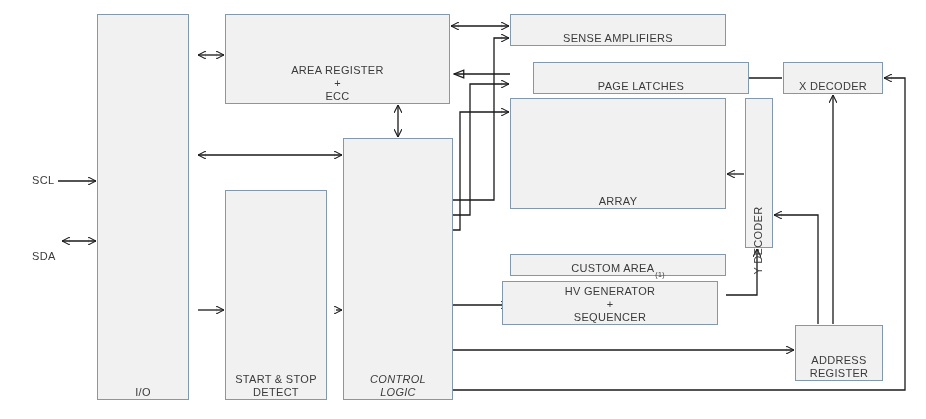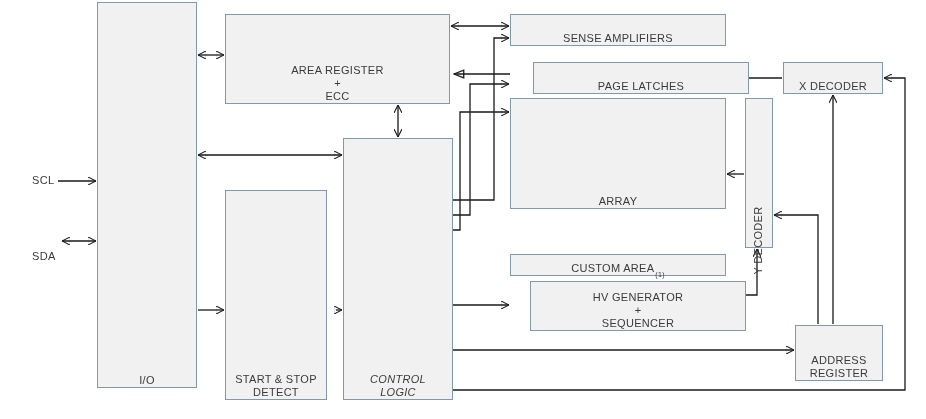--- a/index.html
+++ b/index.html
@@ -81,21 +81,21 @@
     <path d="M782,78 H727" marker-end="url(#arrow)"></path>
     <path d="M744,174 H727" marker-end="url(#arrow)"></path>
     <path d="M726,295 H757 V249" marker-end="url(#arrow)"></path>
     <path d="M833,324 V95" marker-end="url(#arrow)"></path>
     <path d="M818,324 V215 H774" marker-end="url(#arrow)"></path>
   </svg>
 
   <span class="signal" style="left:32px; top:174px;">SCL</span>
   <span class="signal" style="left:32px; top:234px;margin-top:16px;">SDA</span>
 
-  <div class="block" style="left:97px; top:2px; width:100px; height:386px;">
+  <div class="block" style="left:97px; top:14px; width:92px; height:386px;">
     <span class="block-label">I/O</span>
   </div>
 
   <div class="block" style="left:225px; top:14px; width:225px; height:90px;">
     <span class="block-label">AREA REGISTER
 +
 ECC</span>
   </div>
 
   <div class="block" style="left:225px; top:190px; width:102px; height:210px;">
@@ -118,21 +118,21 @@
 
   <div class="block" style="left:510px; top:98px; width:216px; height:111px;">
     <span class="block-label">ARRAY</span>
   </div>
 
   <div class="block" style="left:510px; top:254px; width:216px; height:22px;">
     <span class="block-label">CUSTOM AREA</span>
       <sup>(1)</sup>
   </div>
 
-  <div class="block" style="left:530px; top:281px; width:216px; height:50px;">
+  <div class="block" style="left:502px; top:281px; width:216px; height:44px;">
     <span class="block-label">HV GENERATOR
 +
 SEQUENCER</span>
   </div>
 
   <div class="block" style="left:745px; top:98px; width:28px; height:150px;">
     <span class="block-label vertical-label">Y DECODER</span>
   </div>
 
   <div class="block" style="left:795px; top:325px; width:88px; height:56px;">

